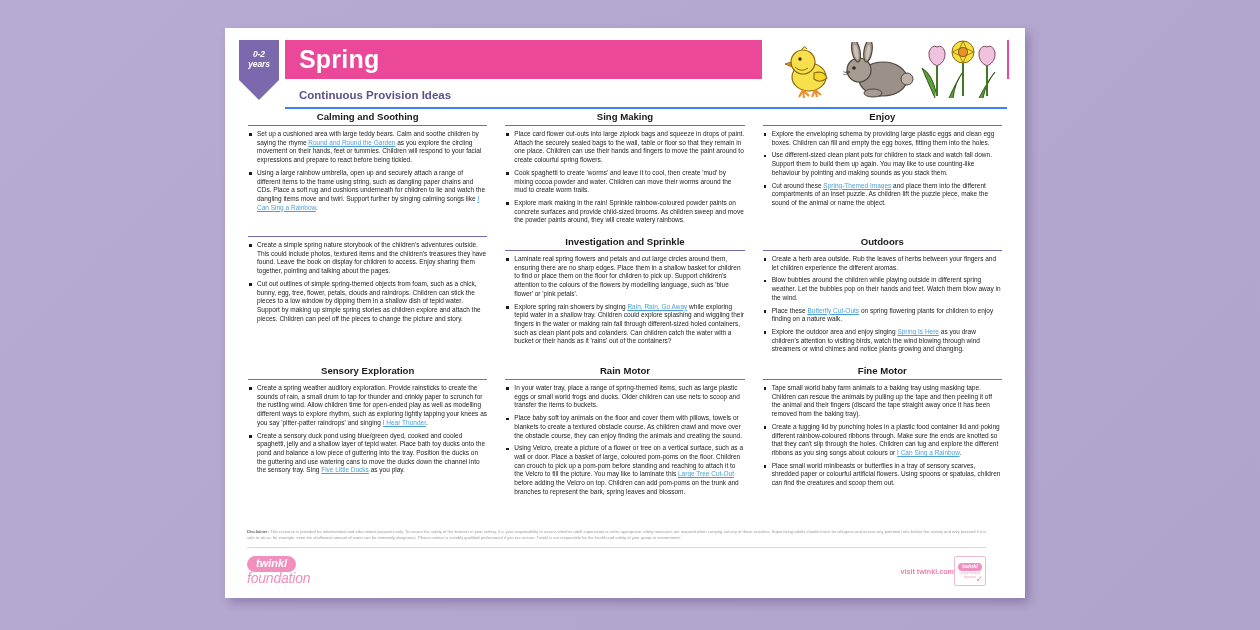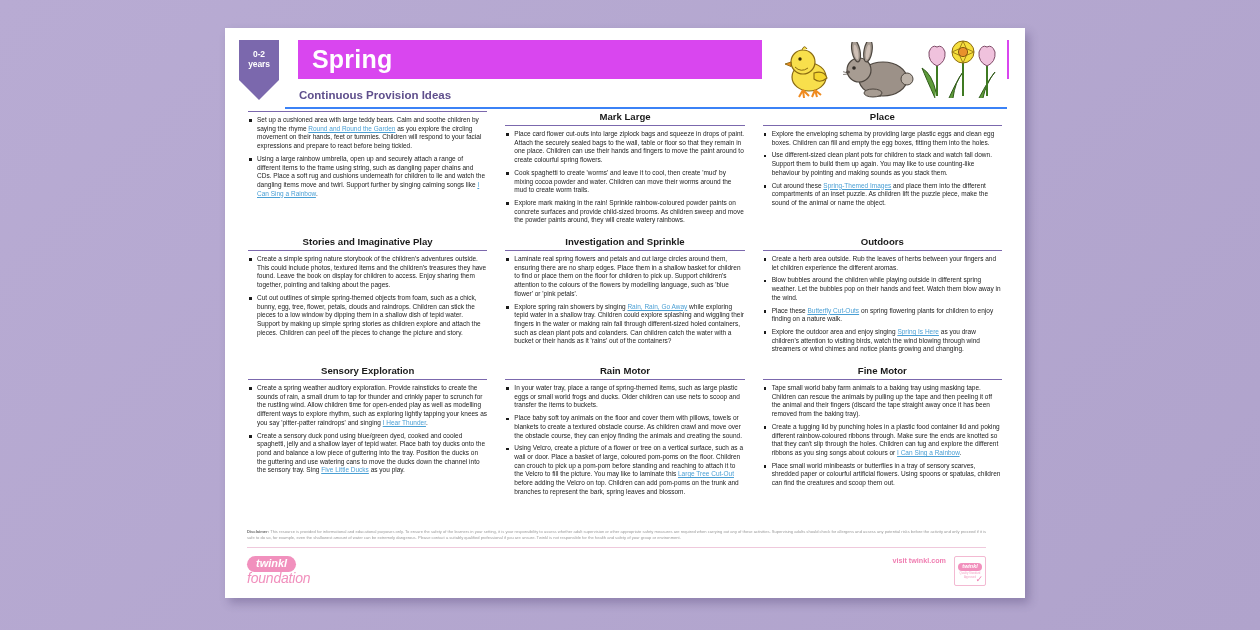--- a/index.html
+++ b/index.html
@@ -36,20 +36,21 @@
     height: 78px;
     padding: 12px 16px 0 16px;
   }
 
   .age-badge {
     position: absolute;
     left: 14px;
     top: 12px;
     width: 40px;
     z-index: 5;
+    font-style: italic;
   }
   .age-badge .badge-body {
     width: 40px;
     height: 40px;
     background: #7b68ad;
     color: #ffffff;
     font-size: 8.5px;
     font-weight: bold;
     line-height: 10px;
     text-align: center;
@@ -58,22 +59,22 @@
   }
   .age-badge .badge-point {
     width: 0;
     height: 0;
     border-left: 20px solid transparent;
     border-right: 20px solid transparent;
     border-top: 20px solid #7b68ad;
   }
 
   .title-bar {
-    margin-left: 57px;
-    background: #d946ef;
+    margin-left: 44px;
+    background: #ec4899;
     height: 39px;
     display: flex;
     align-items: center;
     padding-left: 14px;
   }
   .title-bar .title {
     color: #ffffff;
     font-size: 25px;
     font-weight: bold;
     letter-spacing: 0.2px;
@@ -202,21 +203,21 @@
   }
   .tf-word {
     color: #f190bd;
     font-size: 14px;
     font-weight: normal;
     font-style: italic;
     margin-top: -2px;
     letter-spacing: -0.2px;
   }
 
-  .footer-right { display: flex; align-items: flex-start; gap: 8px; }
+  .footer-right { display: flex; align-items: center; }
   .visit {
     color: #f07fb2;
     font-size: 7.2px;
     font-weight: bold;
   }
   .stamp {
     width: 32px;
     height: 30px;
     border: 1px solid #f3b9d2;
     border-radius: 2px;
@@ -320,49 +321,49 @@
             <path d="M44 3 l4 9 l-8 0 z M55 14 l-9 4 l0 -8 z M44 25 l-4 -9 l8 0 z M33 14 l9 -4 l0 8 z" fill="#f6df3e" stroke="#8a6a12" stroke-width="0.8"></path>
             <circle cx="44" cy="14" r="4.6" fill="#e8922c" stroke="#8a5b10" stroke-width="1"></circle>
           </g>
         </svg>
       </div>
     </div>
 
     <div class="grid">
 
       <div class="cell">
+        <div class="sec-title">Calming and Soothing</div>
         <div class="sec-rule"></div>
         <ul class="bullets">
           <li><span>Set up a cushioned area with large teddy bears. Calm and soothe children by saying the rhyme </span><span class="lnk">Round and Round the Garden</span><span> as you explore the circling movement on their hands, feet or tummies. Children will respond to your facial expressions and prepare to react before being tickled.</span></li>
           <li><span>Using a large rainbow umbrella, open up and securely attach a range of different items to the frame using string, such as dangling paper chains and CDs. Place a soft rug and cushions underneath for children to lie and watch the dangling items move and twirl. Support further by singing calming songs like </span><span class="lnk">I Can Sing a Rainbow</span><span>.</span></li>
         </ul>
       </div>
 
       <div class="cell">
-        <div class="sec-title">Mark Large</div>
+        <div class="sec-title">Sing Making</div>
         <div class="sec-rule"></div>
         <ul class="bullets">
           <li><span>Place card flower cut-outs into large ziplock bags and squeeze in drops of paint. Attach the securely sealed bags to the wall, table or floor so that they remain in one place. Children can use their hands and fingers to move the paint around to create colourful spring flowers.</span></li>
           <li><span>Cook spaghetti to create 'worms' and leave it to cool, then create 'mud' by mixing cocoa powder and water. Children can move their worms around the mud to create worm trails.</span></li>
           <li><span>Explore mark making in the rain! Sprinkle rainbow-coloured powder paints on concrete surfaces and provide child-sized brooms. As children sweep and move the powder paints around, they will create watery rainbows.</span></li>
         </ul>
       </div>
 
       <div class="cell">
-        <div class="sec-title">Place</div>
+        <div class="sec-title">Enjoy</div>
         <div class="sec-rule"></div>
         <ul class="bullets">
           <li><span>Explore the enveloping schema by providing large plastic eggs and clean egg boxes. Children can fill and empty the egg boxes, fitting them into the holes.</span></li>
           <li><span>Use different-sized clean plant pots for children to stack and watch fall down. Support them to build them up again. You may like to use counting-like behaviour by pointing and making sounds as you stack them.</span></li>
           <li><span>Cut around these </span><span class="lnk">Spring-Themed Images</span><span> and place them into the different compartments of an inset puzzle. As children lift the puzzle piece, make the sound of the animal or name the object.</span></li>
         </ul>
       </div>
 
       <div class="cell">
-        <div class="sec-title">Stories and Imaginative Play</div>
         <div class="sec-rule"></div>
         <ul class="bullets">
           <li><span>Create a simple spring nature storybook of the children's adventures outside. This could include photos, textured items and the children's treasures they have found. Leave the book on display for children to access. Enjoy sharing them together, pointing and talking about the pages.</span></li>
           <li><span>Cut out outlines of simple spring-themed objects from foam, such as a chick, bunny, egg, tree, flower, petals, clouds and raindrops. Children can stick the pieces to a low window by dipping them in a shallow dish of tepid water. Support by making up simple spring stories as children explore and attach the pieces. Children can peel off the pieces to change the picture and story.</span></li>
         </ul>
       </div>
 
       <div class="cell">
         <div class="sec-title">Investigation and Sprinkle</div>
         <div class="sec-rule"></div>

